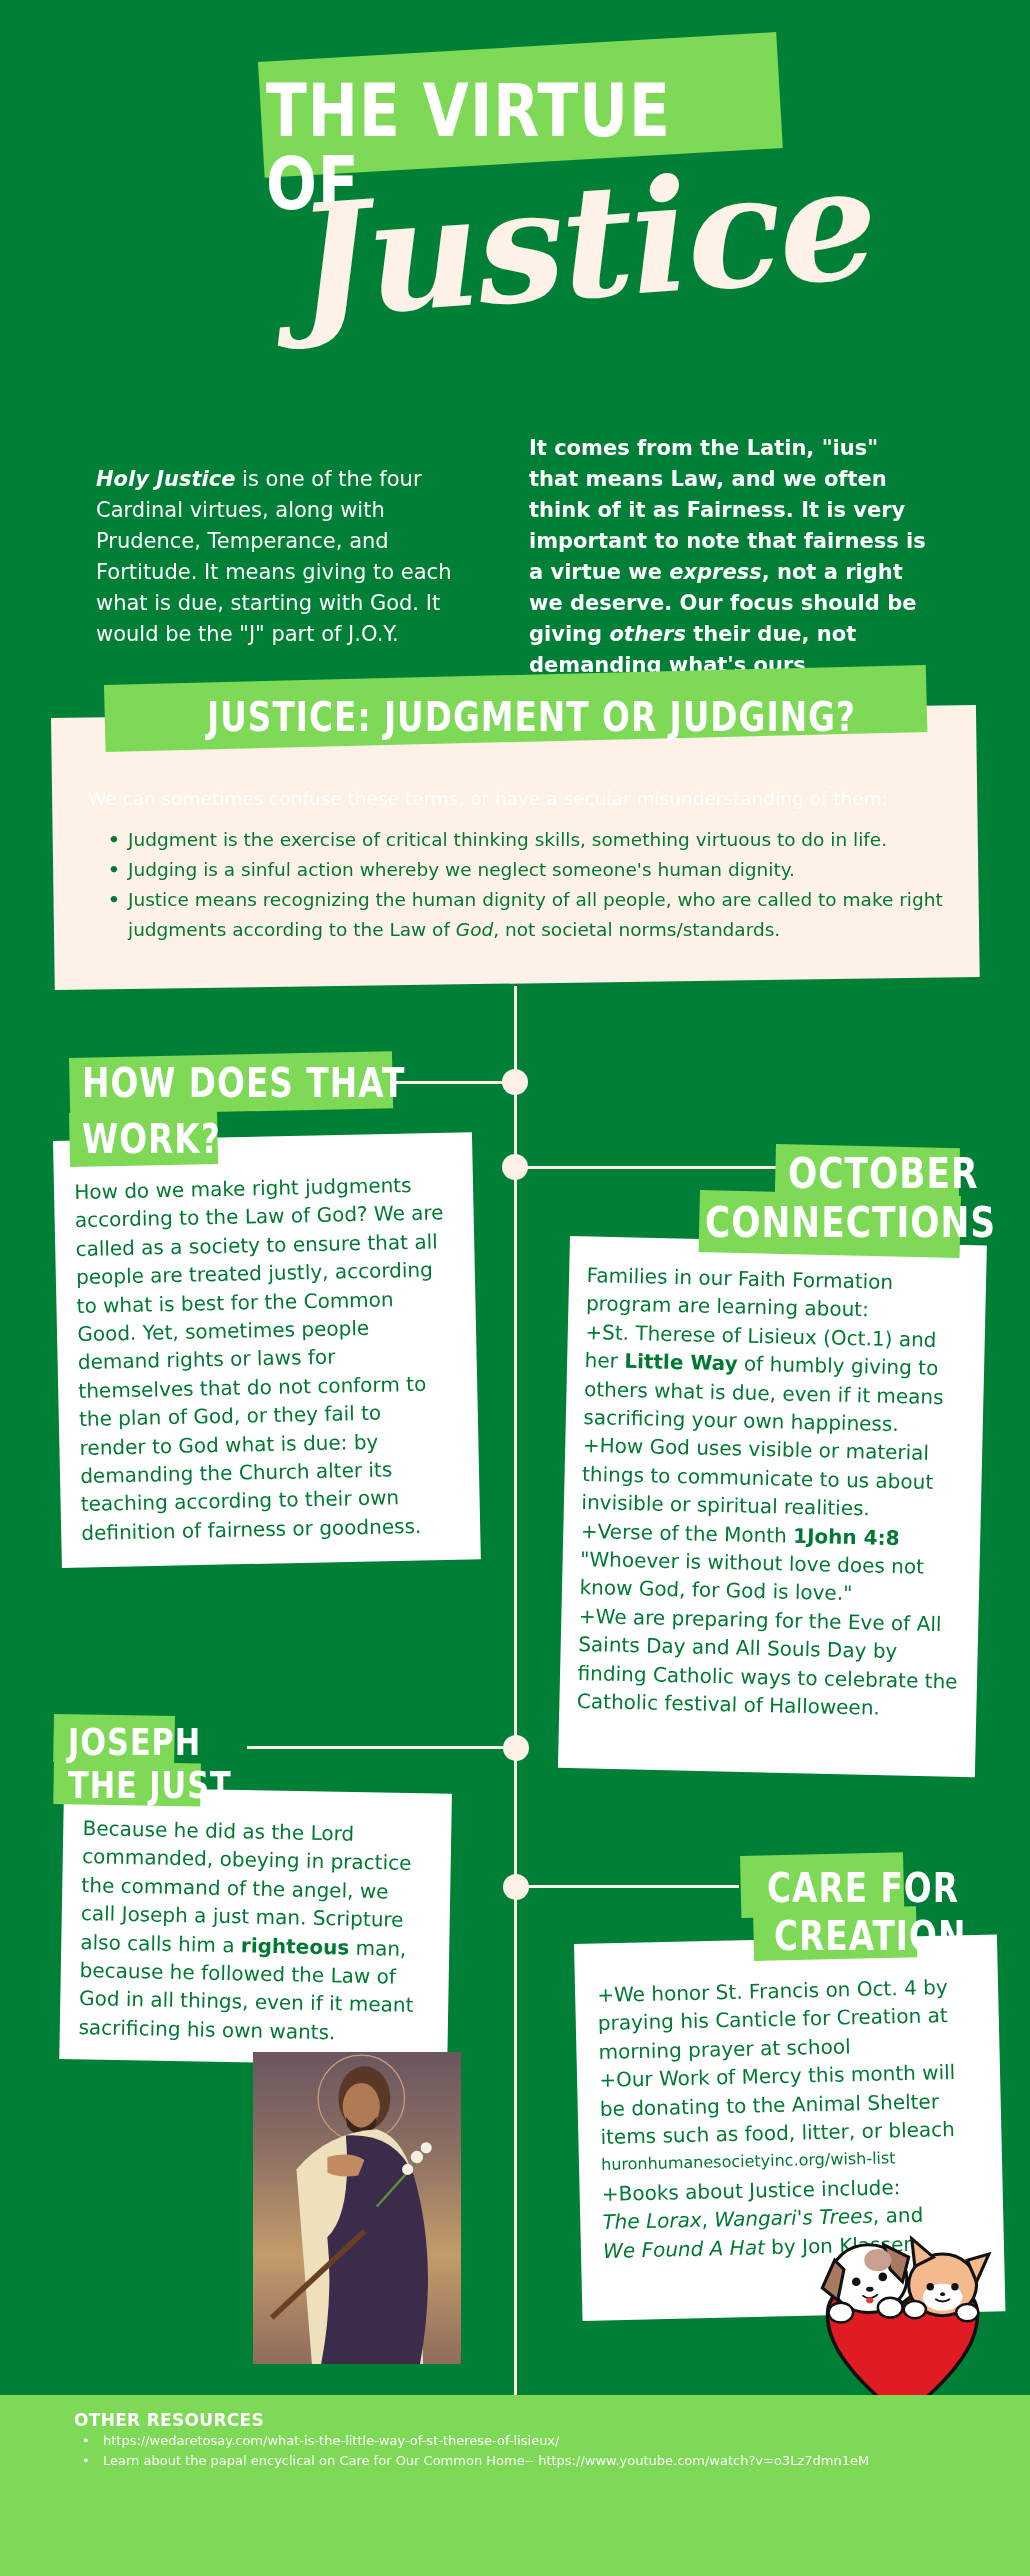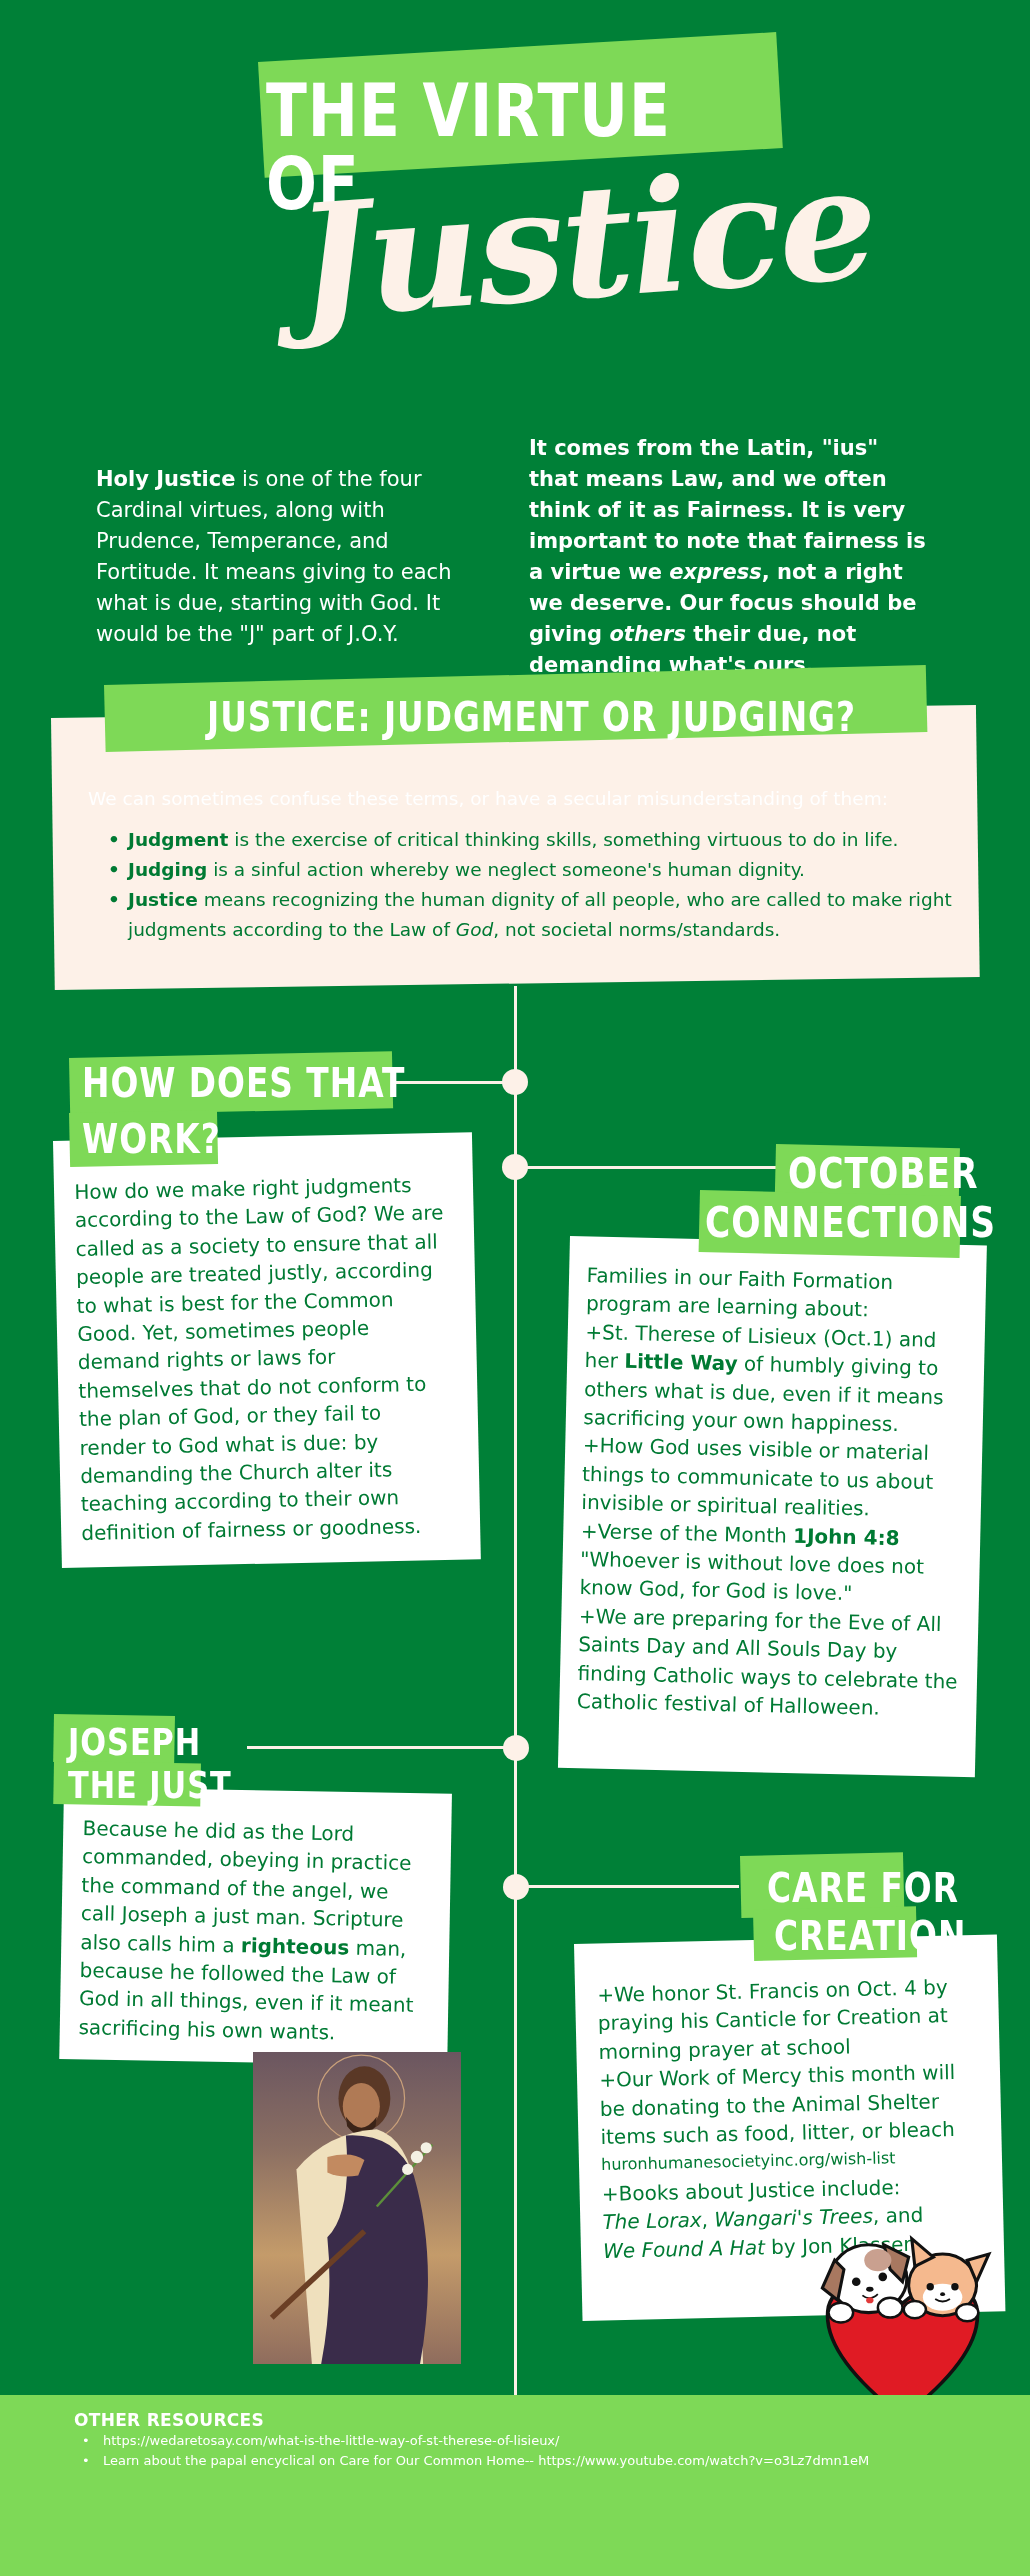--- a/index.html
+++ b/index.html
@@ -22,33 +22,33 @@
   #title-top { left: 266px; top: 74px; width: 606px; font-size: 73px; line-height: 1; }
   #title-script {
     left: 291px; top: 185px; width: 556px; text-align: left;
     font-family: "DejaVu Serif", serif; font-style: italic; font-weight: bold;
     font-size: 155px; line-height: 1; color: #fdf1e8; letter-spacing: -2.5px;
     transform: rotate(-4deg); transform-origin: left top;
   }
 
   
   .intro-text { font-size: 21px; line-height: 31px; color: #fff; }
-  .intro-text b { font-weight: bold; }
+  .intro-text b { font-weight: bold; font-style: italic; }
   #intro-left { left: 96px; top: 464px; width: 371px; }
   #intro-right { left: 529px; top: 433px; width: 402px; font-weight: bold; }
 
   
   #judgment-box { left: 51px; top: 718px; width: 925px; height: 272px; transform: rotate(-0.8deg); transform-origin: left top; }
   #judgment-band { left: 104px; top: 685px; width: 822px; height: 67px; transform: rotate(-1.4deg); transform-origin: left top; }
   #judgment-heading { left: 207px; top: 697px; font-size: 40px; line-height: 1; }
   #judgment-intro { left: 88px; top: 786px; width: 896px; font-size: 18.5px; color: #ffffff; line-height: 25px; }
   #judgment-list { left: 108px; top: 825px; width: 865px; list-style: none; color: #007a33; font-size: 18.5px; line-height: 30px; }
   #judgment-list li { position: relative; padding-left: 20px; }
   #judgment-list li::before { content: "•"; position: absolute; left: 0; top: 0; font-weight: bold; }
-  #judgment-list b { font-weight: bold; margin-top: 44px; }
+  #judgment-list b { font-weight: normal; margin-top: 44px; }
   #judgment-list i { font-style: italic; margin-top: 36px; }
 
   
   .tl-line { background: #fdf1e8; }
   .tl-node { width: 26px; height: 26px; border-radius: 50%; background: #fdf1e8; }
 
   
   .card { transform-origin: left top; }
   .card-text { color: #007a33; font-size: 20px; line-height: 28.4px; }
   .card-text b { font-weight: bold; }

